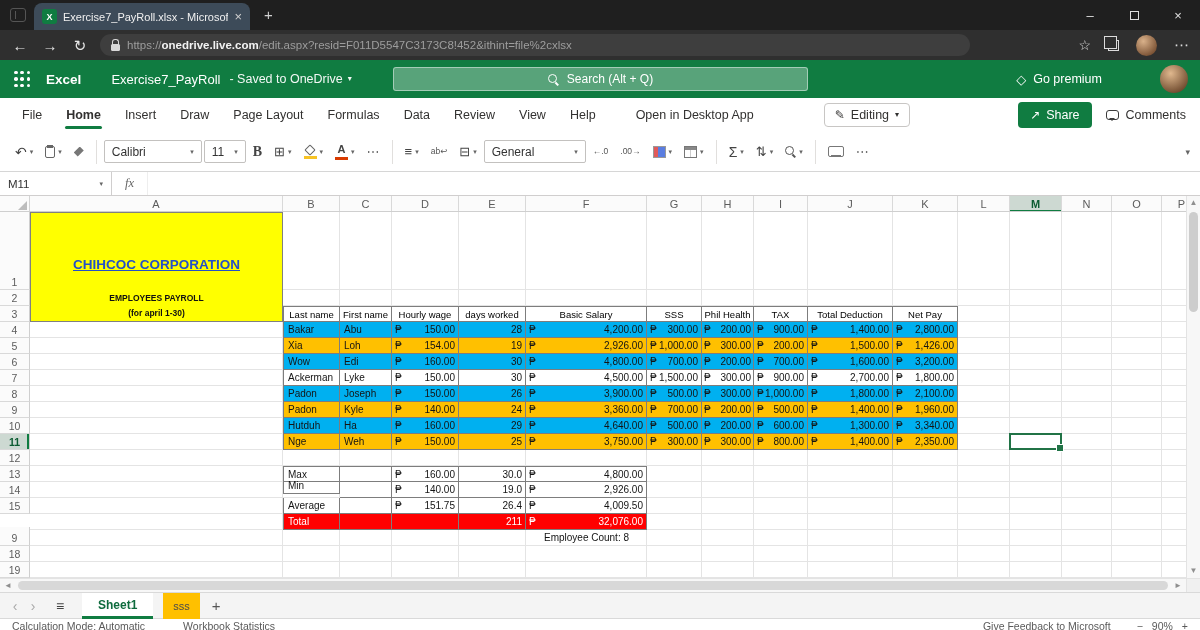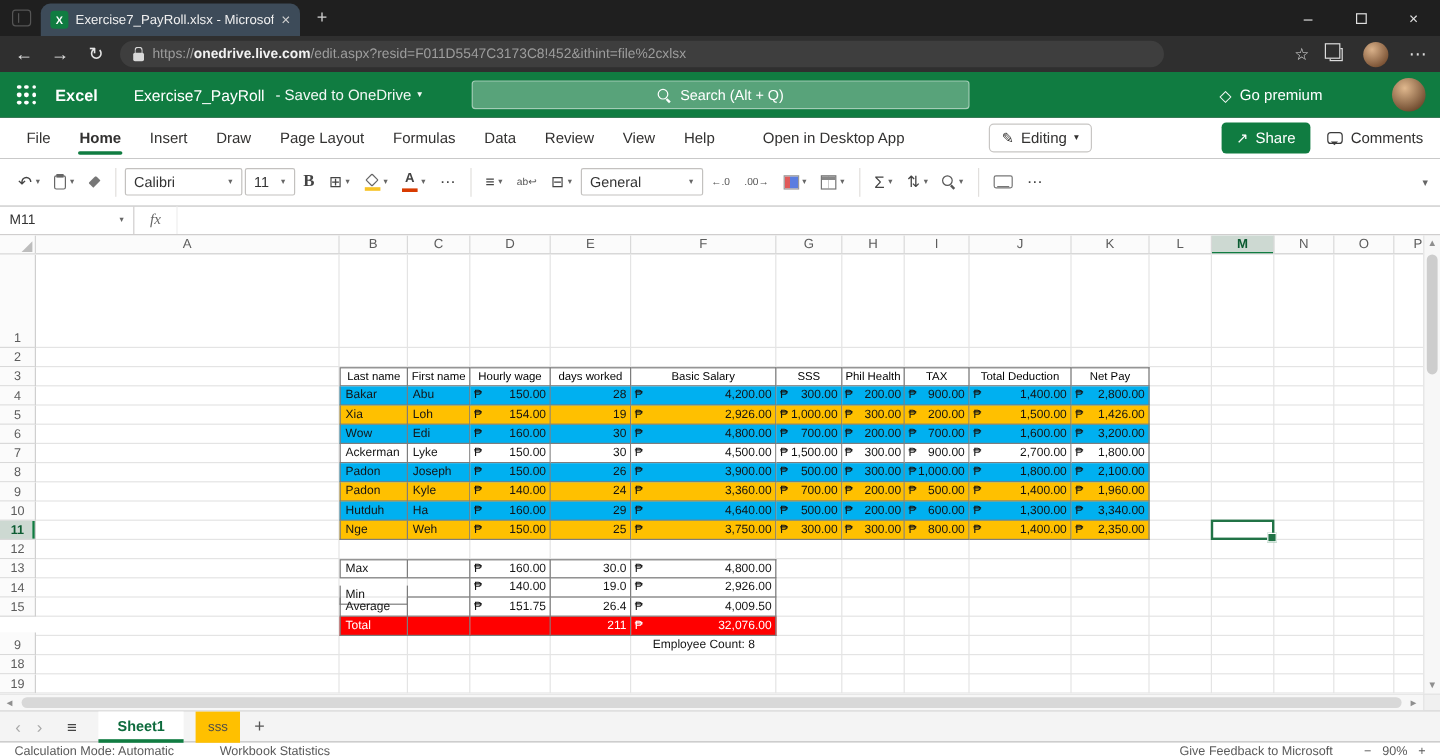--- a/index.html
+++ b/index.html
@@ -488,20 +488,25 @@
       <div class="row-head" style="top: 206px; height: 16px;">10</div>
       <div class="row-head sel" style="top: 222px; height: 16px;">11</div>
       <div class="row-head" style="top: 238px; height: 16px;">12</div>
       <div class="row-head" style="top: 254px; height: 16px;">13</div>
       <div class="row-head" style="top: 270px; height: 16px;">14</div>
       <div class="row-head" style="top: 286px; height: 16px;">15</div>
       <div class="row-head" style="top: 315px; height: 16px;">16</div>
       <div class="row-head" style="top: 318px; height: 16px;">9</div>
       <div class="row-head" style="top: 334px; height: 16px;">18</div>
       <div class="row-head" style="top: 350px; height: 16px;">19</div>
+      <div class="title-block" style="left: 30px; top: 0px; width: 253px; height: 110px; background: rgb(255, 255, 0);">
+        <div class="yb1" style="color: rgb(35, 80, 200);">CHIHCOC CORPORATION</div>
+        <div class="yb2">EMPLOYEES PAYROLL</div>
+        <div class="yb3">(for april 1-30)</div>
+      </div>
       <div class="c hdr b bt bl" style="left: 283px; top: 94px; width: 57px; height: 16px;">Last name</div>
       <div class="c hdr b bt" style="left: 340px; top: 94px; width: 52px; height: 16px;">First name</div>
       <div class="c hdr b bt" style="left: 392px; top: 94px; width: 67px; height: 16px;">Hourly wage</div>
       <div class="c hdr b bt" style="left: 459px; top: 94px; width: 67px; height: 16px;">days worked</div>
       <div class="c hdr b bt" style="left: 526px; top: 94px; width: 121px; height: 16px;">Basic Salary</div>
       <div class="c hdr b bt" style="left: 647px; top: 94px; width: 55px; height: 16px;">SSS</div>
       <div class="c hdr b bt" style="left: 702px; top: 94px; width: 52px; height: 16px;">Phil Health</div>
       <div class="c hdr b bt" style="left: 754px; top: 94px; width: 54px; height: 16px;">TAX</div>
       <div class="c hdr b bt" style="left: 808px; top: 94px; width: 85px; height: 16px;">Total Deduction</div>
       <div class="c hdr b bt" style="left: 893px; top: 94px; width: 65px; height: 16px;">Net Pay</div>
@@ -757,21 +762,21 @@
       <div class="c b bt" style="left: 340px; top: 254px; width: 52px; height: 16px;"></div>
       <div class="c money b bt" style="left: 392px; top: 254px; width: 67px; height: 16px;">
         <span class="cur">₱</span>
         <span class="amt">160.00</span>
       </div>
       <div class="c rnum b bt" style="left: 459px; top: 254px; width: 67px; height: 16px;">30.0</div>
       <div class="c money b bt" style="left: 526px; top: 254px; width: 121px; height: 16px;">
         <span class="cur">₱</span>
         <span class="amt">4,800.00</span>
       </div>
-      <div class="c ltxt b bl" style="left: 283px; top: 276px; width: 57px; height: 16px;">Min</div>
+      <div class="c ltxt b bl" style="left: 283px; top: 266px; width: 57px; height: 16px;">Min</div>
       <div class="c b" style="left: 340px; top: 270px; width: 52px; height: 16px;"></div>
       <div class="c money b " style="left: 392px; top: 270px; width: 67px; height: 16px;">
         <span class="cur">₱</span>
         <span class="amt">140.00</span>
       </div>
       <div class="c rnum b" style="left: 459px; top: 270px; width: 67px; height: 16px;">19.0</div>
       <div class="c money b " style="left: 526px; top: 270px; width: 121px; height: 16px;">
         <span class="cur">₱</span>
         <span class="amt">2,926.00</span>
       </div>

